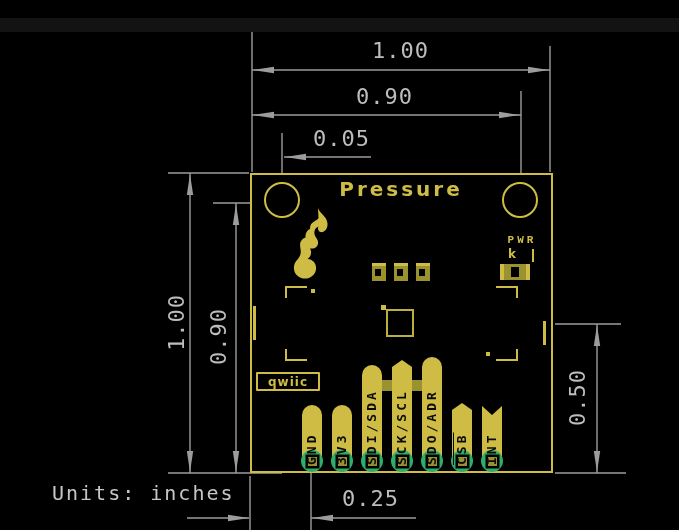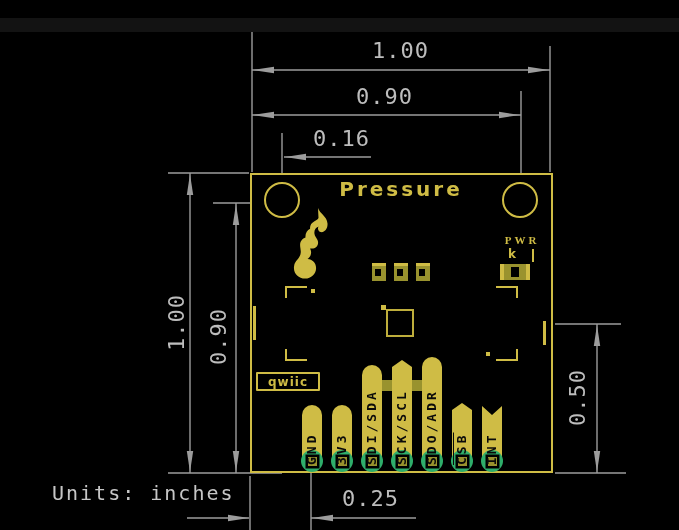--- a/index.html
+++ b/index.html
@@ -36,21 +36,21 @@
   .t2{top:184px;font-size:20px;letter-spacing:3px;}
   .t3{top:204px;font-size:21px;letter-spacing:4px;}
 
   .flame{position:absolute;left:288px;top:190px;}
 
   .jpad{position:absolute;width:14px;height:18px;background:var(--pad-olive,#99922e);
     border-top:3px solid var(--silkscreen,#cfbc45);box-sizing:border-box;}
   .jpad .jhole{position:absolute;left:3px;top:3px;width:6px;height:7px;background:#000;}
 
   .pwr-label{position:absolute;left:499px;top:216px;width:46px;text-align:center;
-    color:var(--silkscreen,#cfbc45);font-family:Liberation Serif, serif;
+    color:var(--silkscreen,#cfbc45);font-family:Liberation Mono, monospace;
     font-weight:bold;font-size:11px;letter-spacing:3px;}
   .kmark{position:absolute;left:508px;top:230px;color:var(--silkscreen,#cfbc45);
     font-family:"DejaVu Sans",sans-serif;font-weight:bold;font-size:12px;line-height:1;}
   .kbar{position:absolute;left:532px;top:231px;width:2px;height:13px;background:var(--silkscreen,#cfbc45);}
   .led{position:absolute;left:500px;top:246px;width:30px;height:16px;
     background:var(--pad-olive,#99922e);
     border-left:4px solid var(--silkscreen,#cfbc45);border-right:4px solid var(--silkscreen,#cfbc45);
     box-sizing:border-box;}
   .led .led-hole{position:absolute;left:7px;top:3px;width:8px;height:10px;background:#000;}
 
@@ -132,21 +132,21 @@
     <polygon points="597,454 593.8,433 600.2,433"></polygon>
 
     <line x1="187" y1="500" x2="249" y2="500"></line>
     <polygon points="249,500 228,496.8 228,503.2"></polygon>
     <line x1="311" y1="500" x2="416" y2="500"></line>
     <polygon points="312,500 333,496.8 333,503.2"></polygon>
   </svg>
 
   <div class="dim-text center" style="left:372px;top:22px;width:56px;">1.00</div>
   <div class="dim-text center" style="left:356px;top:68px;width:56px;">0.90</div>
-  <div class="dim-text center" style="left:313px;top:110px;width:56px;">0.16</div>
+  <div class="dim-text center" style="left:313px;top:110px;width:56px;">0.05</div>
   <div class="dim-text center rot" style="left:149px;top:294px;width:56px;">1.00</div>
   <div class="dim-text center rot" style="left:191px;top:308px;width:56px;">0.90</div>
   <div class="dim-text center rot" style="left:550px;top:369px;width:56px;">0.50</div>
   <div class="dim-text center" style="left:342px;top:470px;width:56px;">0.25</div>
   <div class="units-note">Units: inches</div>
 
   <div class="board"></div>
 
   <div class="hole" style="left:264px;top:164px;"></div>
   <div class="hole" style="left:502px;top:164px;"></div>

